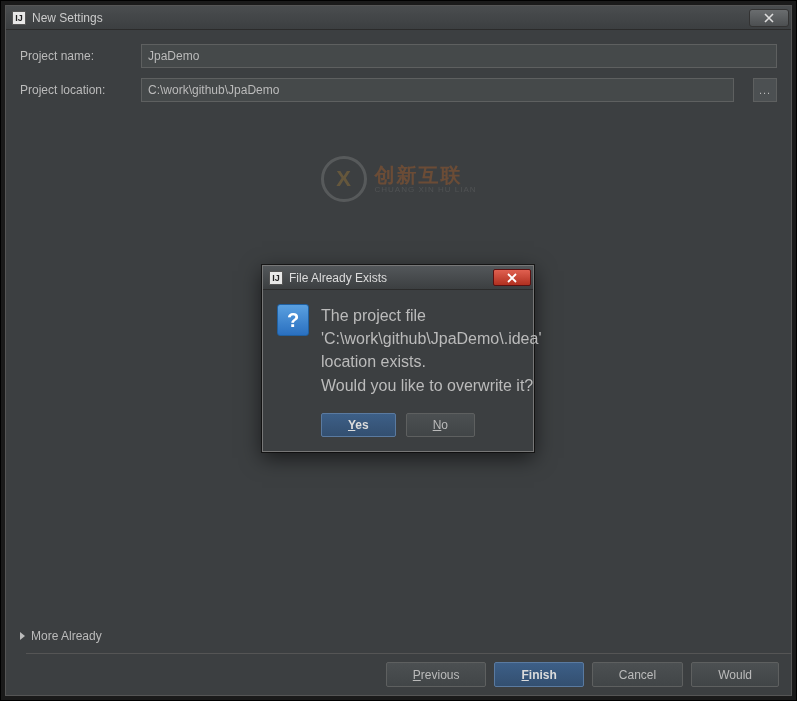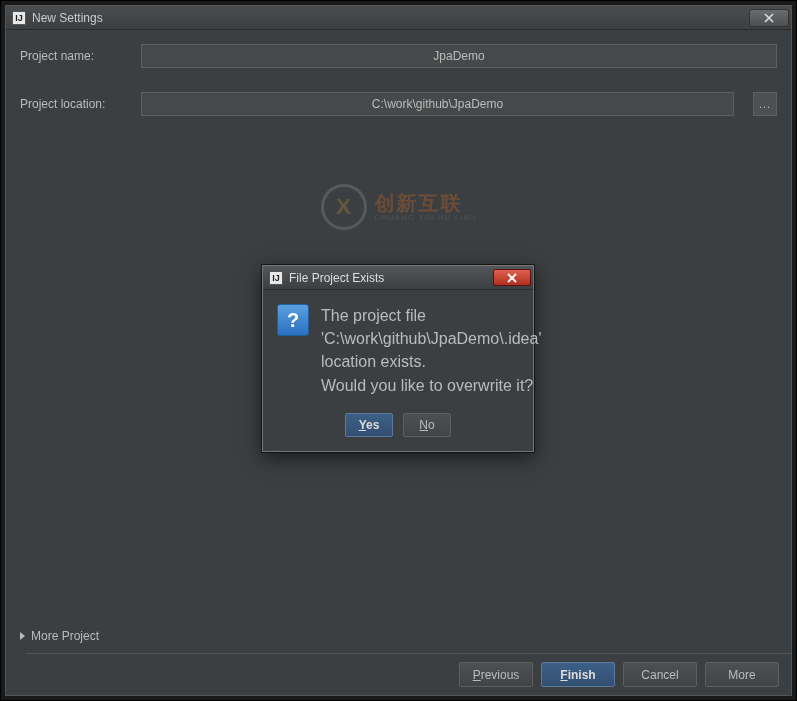--- a/index.html
+++ b/index.html
@@ -57,37 +57,36 @@
   .content {
     flex: 1;
     padding: 14px 14px 0 14px;
     position: relative;
     display: flex;
     flex-direction: column;
   }
   .form-row {
     display: flex;
     align-items: center;
-    margin-bottom: 24px;
+    margin-bottom: 10px;
     gap: 13px;
   }
   .form-row label {
     width: 108px;
     color: #bbbbbb;
   }
   .form-row input[type="text"] {
     flex: 1;
     height: 24px;
     background: #45494a;
     border: 1px solid #5e6060;
     color: #bbbbbb;
     padding: 0 6px;
     font-size: 12px;
     font-family: inherit;
-    text-align: center;
   }
   .form-row .browse-btn {
     width: 24px; height: 24px;
     margin-left: 6px;
     background: #4c5052;
     border: 1px solid #5e6060;
     color: #bbbbbb;
     display: flex;
     align-items: center;
     justify-content: center;
@@ -144,21 +143,21 @@
   .btn {
     min-width: 74px;
     height: 25px;
     background: linear-gradient(#4c5052, #414547);
     border: 1px solid #5e6060;
     color: #bbbbbb;
     font-size: 12px;
     display: flex;
     align-items: center;
     justify-content: center;
-    padding: 0 10px;
+    padding: 0 26px;
     border-radius: 2px;
     font-family: inherit;
   }
   .btn.primary {
     background: linear-gradient(#3d5f87, #334f70);
     border: 1px solid #5a7aa0;
     color: #dcdcdc;
     font-weight: bold;
   }
   .mnemonic { text-decoration: underline; }
@@ -270,40 +269,40 @@
           </div>
         <div class="wm-text">
           <div class="big">创新互联</div>
           <div class="small">CHUANG XIN HU LIAN</div>
         </div>
       </div>
     </div>
 
     <div class="more-settings">
       <div class="tri"></div>
-      <span>More Project</span>
+      <span>More Already</span>
     </div>
   </div>
 
   <div class="footer">
     <button class="btn">
         <span><span class="mnemonic">P</span>revious</span>
       </button>
     <button class="btn primary">
         <span><span class="mnemonic">F</span>inish</span>
       </button>
     <button class="btn">Cancel</button>
-    <button class="btn">More</button>
+    <button class="btn">Would</button>
   </div>
 </div>
 
 <div class="dialog">
   <div class="dlg-titlebar">
     <div class="app-icon">IJ</div>
-    <div class="title">File Project Exists</div>
+    <div class="title">File Already Exists</div>
     <div class="dlg-close">
       <svg width="12" height="10" viewBox="0 0 12 10">
         <path d="M2 1 L10 9 M10 1 L2 9" stroke="#fff" stroke-width="1.8" fill="none"></path>
       </svg>
     </div>
   </div>
   <div class="dlg-body">
     <div class="dlg-icon">
         <span>?</span>
       </div>

